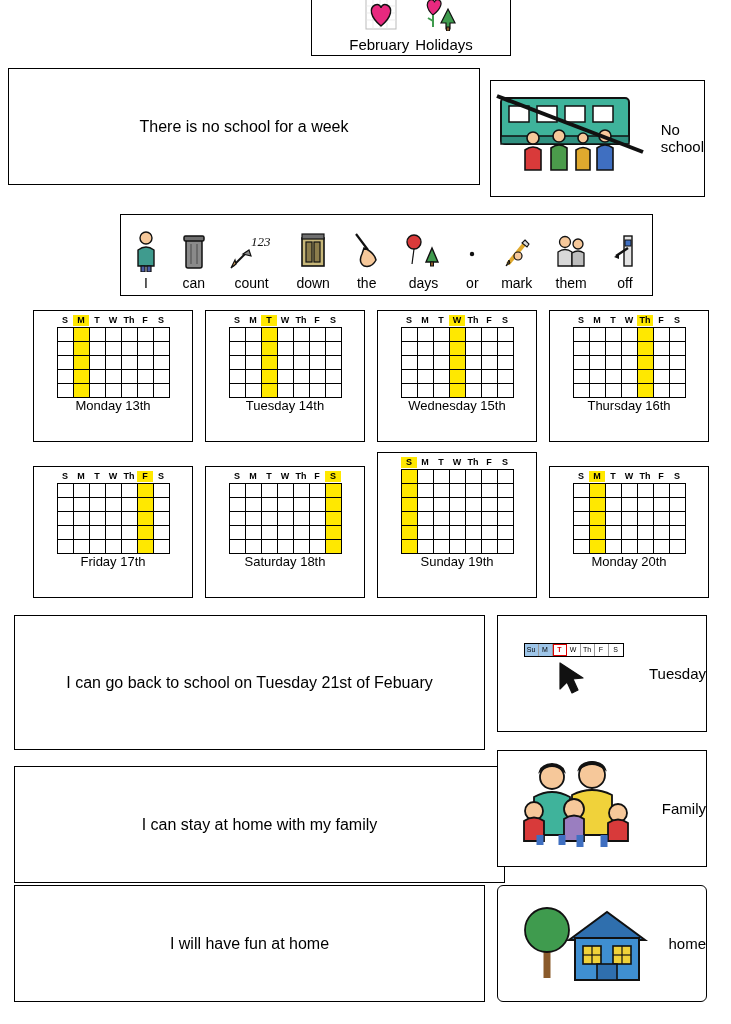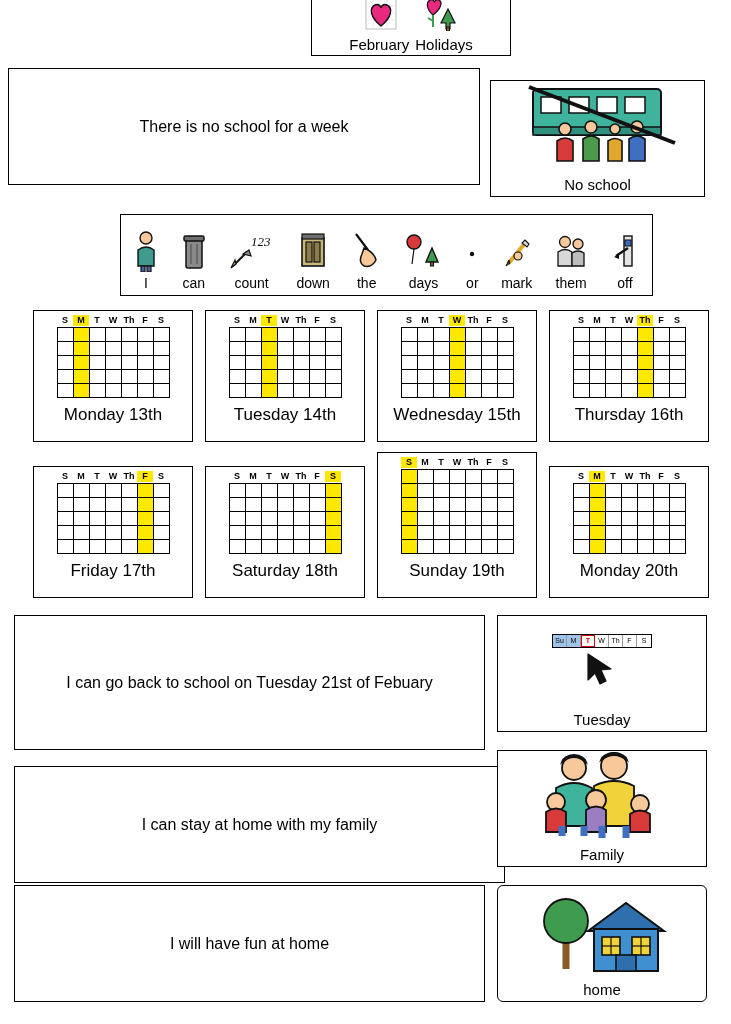--- a/index.html
+++ b/index.html
@@ -59,21 +59,21 @@
     display: flex;
     align-items: center;
     justify-content: center;
     font-size: 16px;
     text-align: center;
     padding: 0 10px;
   }
   .pic-box {
     position: absolute;
     display: flex;
-    flex-direction: column;
+    flex-direction: row;
     align-items: center;
     justify-content: flex-end;
     padding-bottom: 3px;
   }
   .pic-caption {
     font-size: 15px;
     margin-top: 2px;
   }
   .pic-art {
     flex: 1;
@@ -142,22 +142,22 @@
     border-left: 1px solid #000;
     border-top: 1px solid #000;
   }
   .grid div {
     border-right: 1px solid #000;
     border-bottom: 1px solid #000;
     box-sizing: border-box;
   }
   .grid div.hl { background: #ffe800; }
   .cal-label {
-    font-size: 17px;
-    margin-top: 7px;
+    font-size: 13px;
+    margin-top: 0;
   }
 
   
   .tues-strip {
     display: grid;
     grid-template-columns: repeat(7, 14px);
     border: 1px solid #000;
     background: #fff;
   }
   .tues-strip span {

